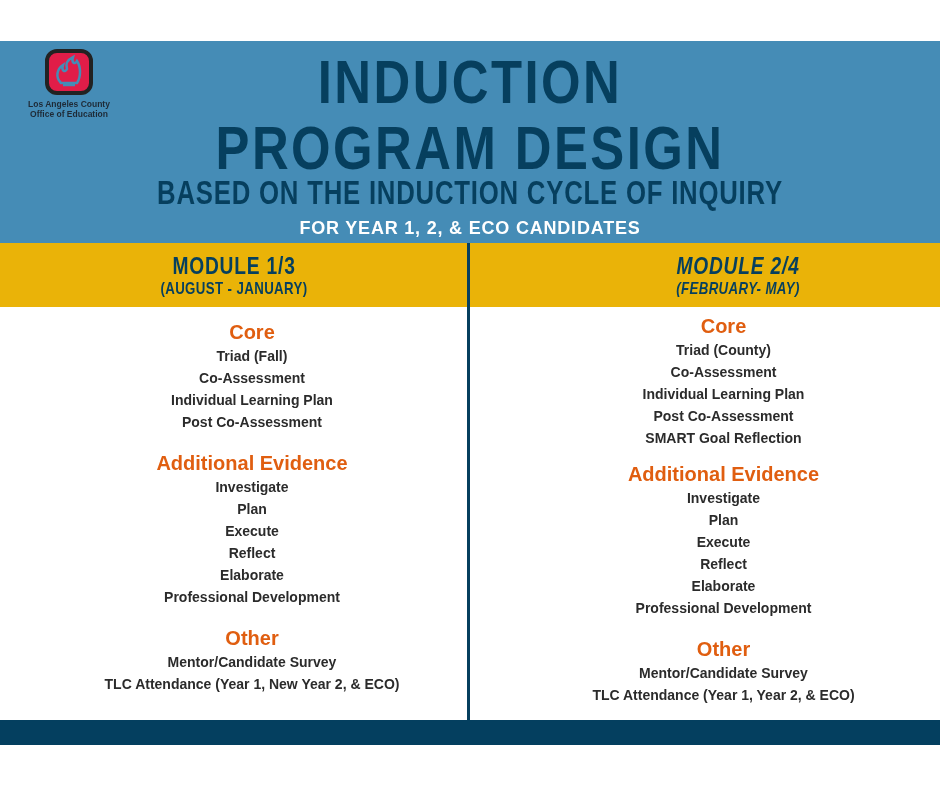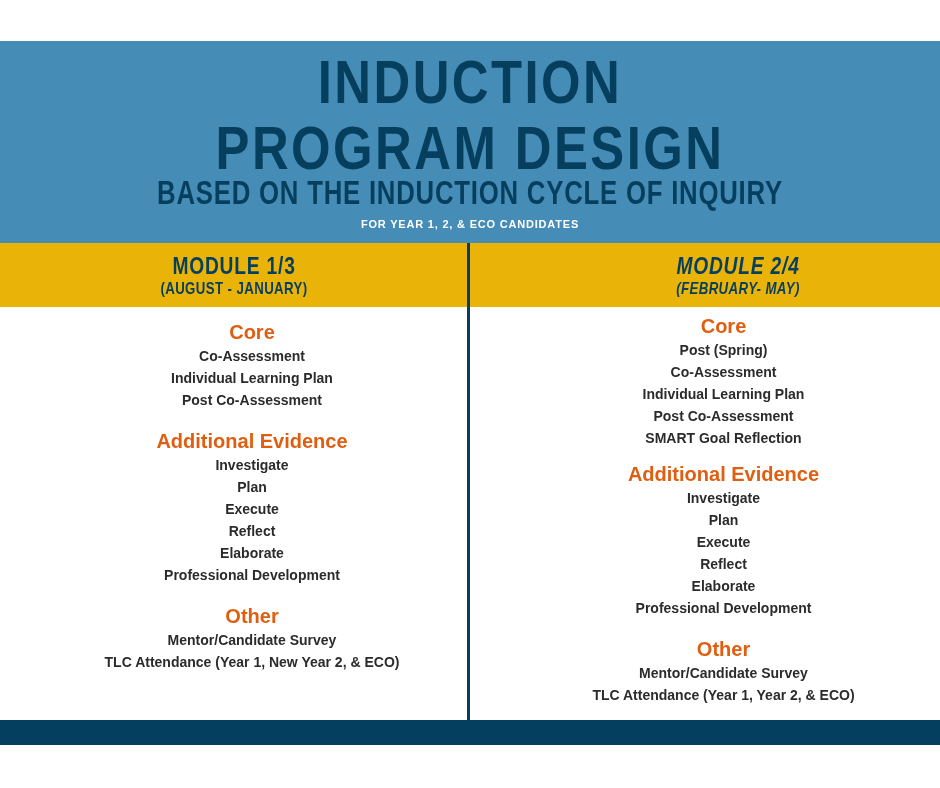--- a/index.html
+++ b/index.html
@@ -31,21 +31,21 @@
     .title-2 { top: 72px; font-size: 62px; line-height: 70px; letter-spacing: 3px; }
     .subtitle {
       position: absolute; top: 132px; left: 0; width: 940px; text-align: center;
       font-family: "Liberation Sans", sans-serif; font-weight: bold; color: #063f5e;
       font-size: 33px; line-height: 40px; letter-spacing: 1px;
       transform: scaleX(0.78); transform-origin: center;
     }
     .tagline {
       position: absolute; top: 177px; left: 0; width: 940px; text-align: center;
       font-family: "Liberation Sans", sans-serif; font-weight: bold; color: #ffffff;
-      font-size: 11px; letter-spacing: 0.8px;
+      font-size: 18px; letter-spacing: 0.8px;
     }
 
     .band {
       position: absolute; left: 0; top: 243px; width: 940px; height: 64px;
       background: #eab308;
     }
     .band-col {
       position: absolute; top: 0; height: 64px; text-align: center;
       font-family: "Liberation Sans", sans-serif; font-weight: bold; color: #063f5e;
     }
@@ -82,20 +82,32 @@
 
     .footer {
       position: absolute; left: 0; top: 720px; width: 940px; height: 25px;
       background: #043f5f;
     }
   </style>
 </head>
 <body>
 
 <div class="header">
+  <div class="logo">
+    <div class="logo-mark">
+      <svg width="40" height="38" viewBox="0 0 40 38">
+        <path d="M12 30 C6 24 8 16 14 12 C12 18 16 20 18 16 C16 10 20 6 24 4 C22 10 26 12 28 8 C32 14 32 24 28 30 Z" fill="none" stroke="#458cb6" stroke-width="2.5"></path>
+        <path d="M14 32 L26 32" stroke="#458cb6" stroke-width="2.5"></path>
+      </svg>
+    </div>
+    <div class="logo-text">
+      <div>Los Angeles County</div>
+      <div>Office of Education</div>
+    </div>
+  </div>
   <div class="title title-1">INDUCTION</div>
   <div class="title title-2">PROGRAM DESIGN</div>
   <div class="subtitle">BASED ON THE INDUCTION CYCLE OF INQUIRY</div>
   <div class="tagline">FOR YEAR 1, 2, &amp; ECO CANDIDATES</div>
 </div>
 
 <div class="band">
   <div class="band-col left">
     <span class="mod-name">MODULE 1/3</span>
     <span class="mod-range">(AUGUST - JANUARY)</span>
@@ -104,41 +116,42 @@
     <span class="mod-name">MODULE 2/4</span>
     <span class="mod-range">(FEBRUARY- MAY)</span>
   </div>
 </div>
 
 <div class="divider"></div>
 
 <div class="column left">
   <div style="height:12px"></div>
   <div class="section-title">Core</div>
+  <div class="item">Triad (Fall)</div>
   <div class="item">Co-Assessment</div>
   <div class="item">Individual Learning Plan</div>
   <div class="item">Post Co-Assessment</div>
   <div style="height:17px"></div>
   <div class="section-title">Additional Evidence</div>
   <div class="item">Investigate</div>
   <div class="item">Plan</div>
   <div class="item">Execute</div>
   <div class="item">Reflect</div>
   <div class="item">Elaborate</div>
   <div class="item">Professional Development</div>
   <div style="height:17px"></div>
   <div class="section-title">Other</div>
   <div class="item">Mentor/Candidate Survey</div>
   <div class="item">TLC Attendance (Year 1, New Year 2, &amp; ECO)</div>
 </div>
 
 <div class="column right">
   <div style="height:6px"></div>
   <div class="section-title">Core</div>
-  <div class="item">Post (Spring)</div>
+  <div class="item">Triad (County)</div>
   <div class="item">Co-Assessment</div>
   <div class="item">Individual Learning Plan</div>
   <div class="item">Post Co-Assessment</div>
   <div class="item">SMART Goal Reflection</div>
   <div style="height:12px"></div>
   <div class="section-title">Additional Evidence</div>
   <div class="item">Investigate</div>
   <div class="item">Plan</div>
   <div class="item">Execute</div>
   <div class="item">Reflect</div>

